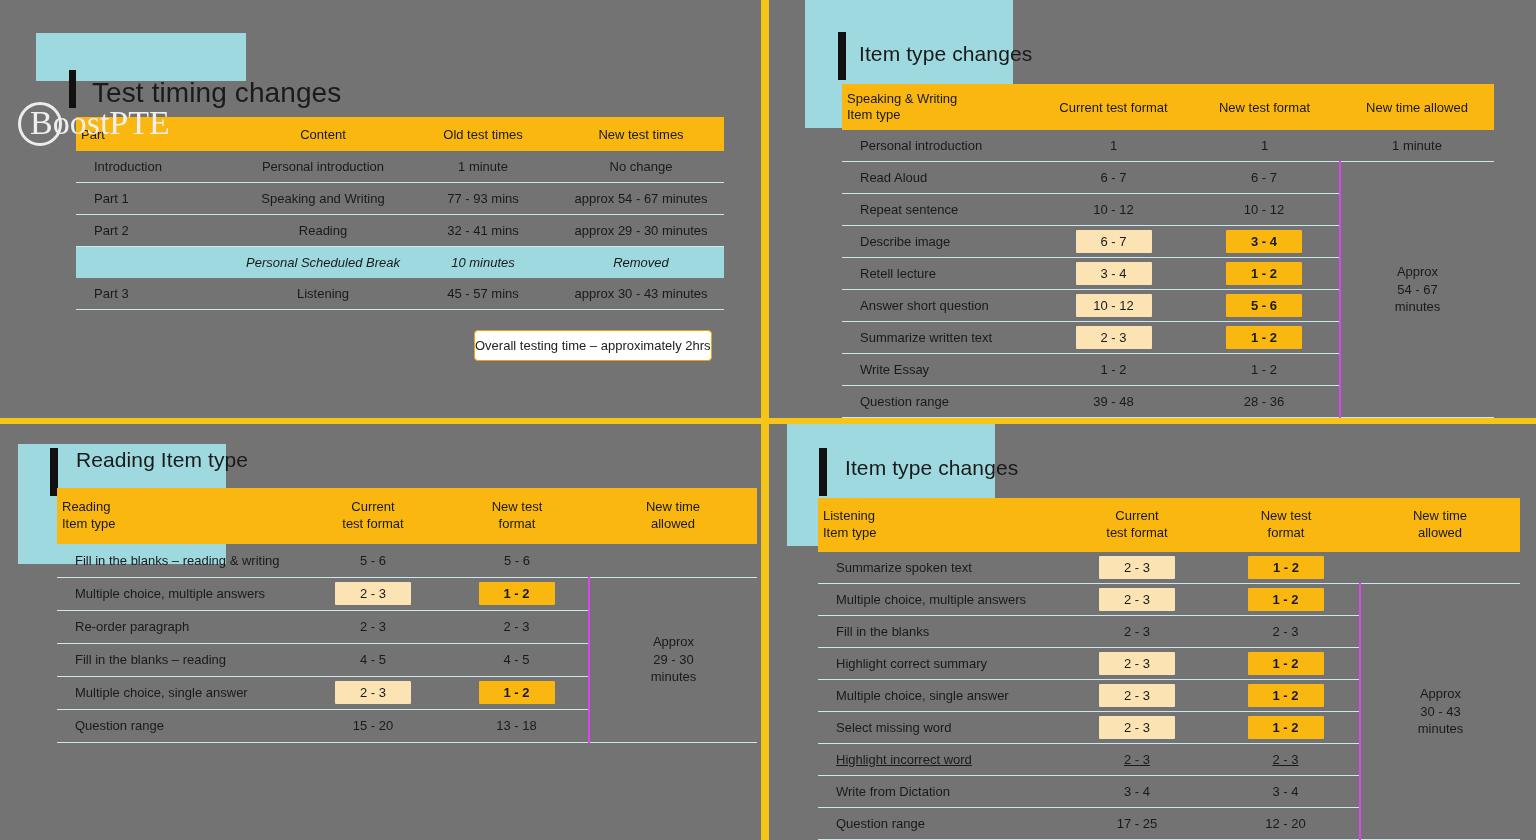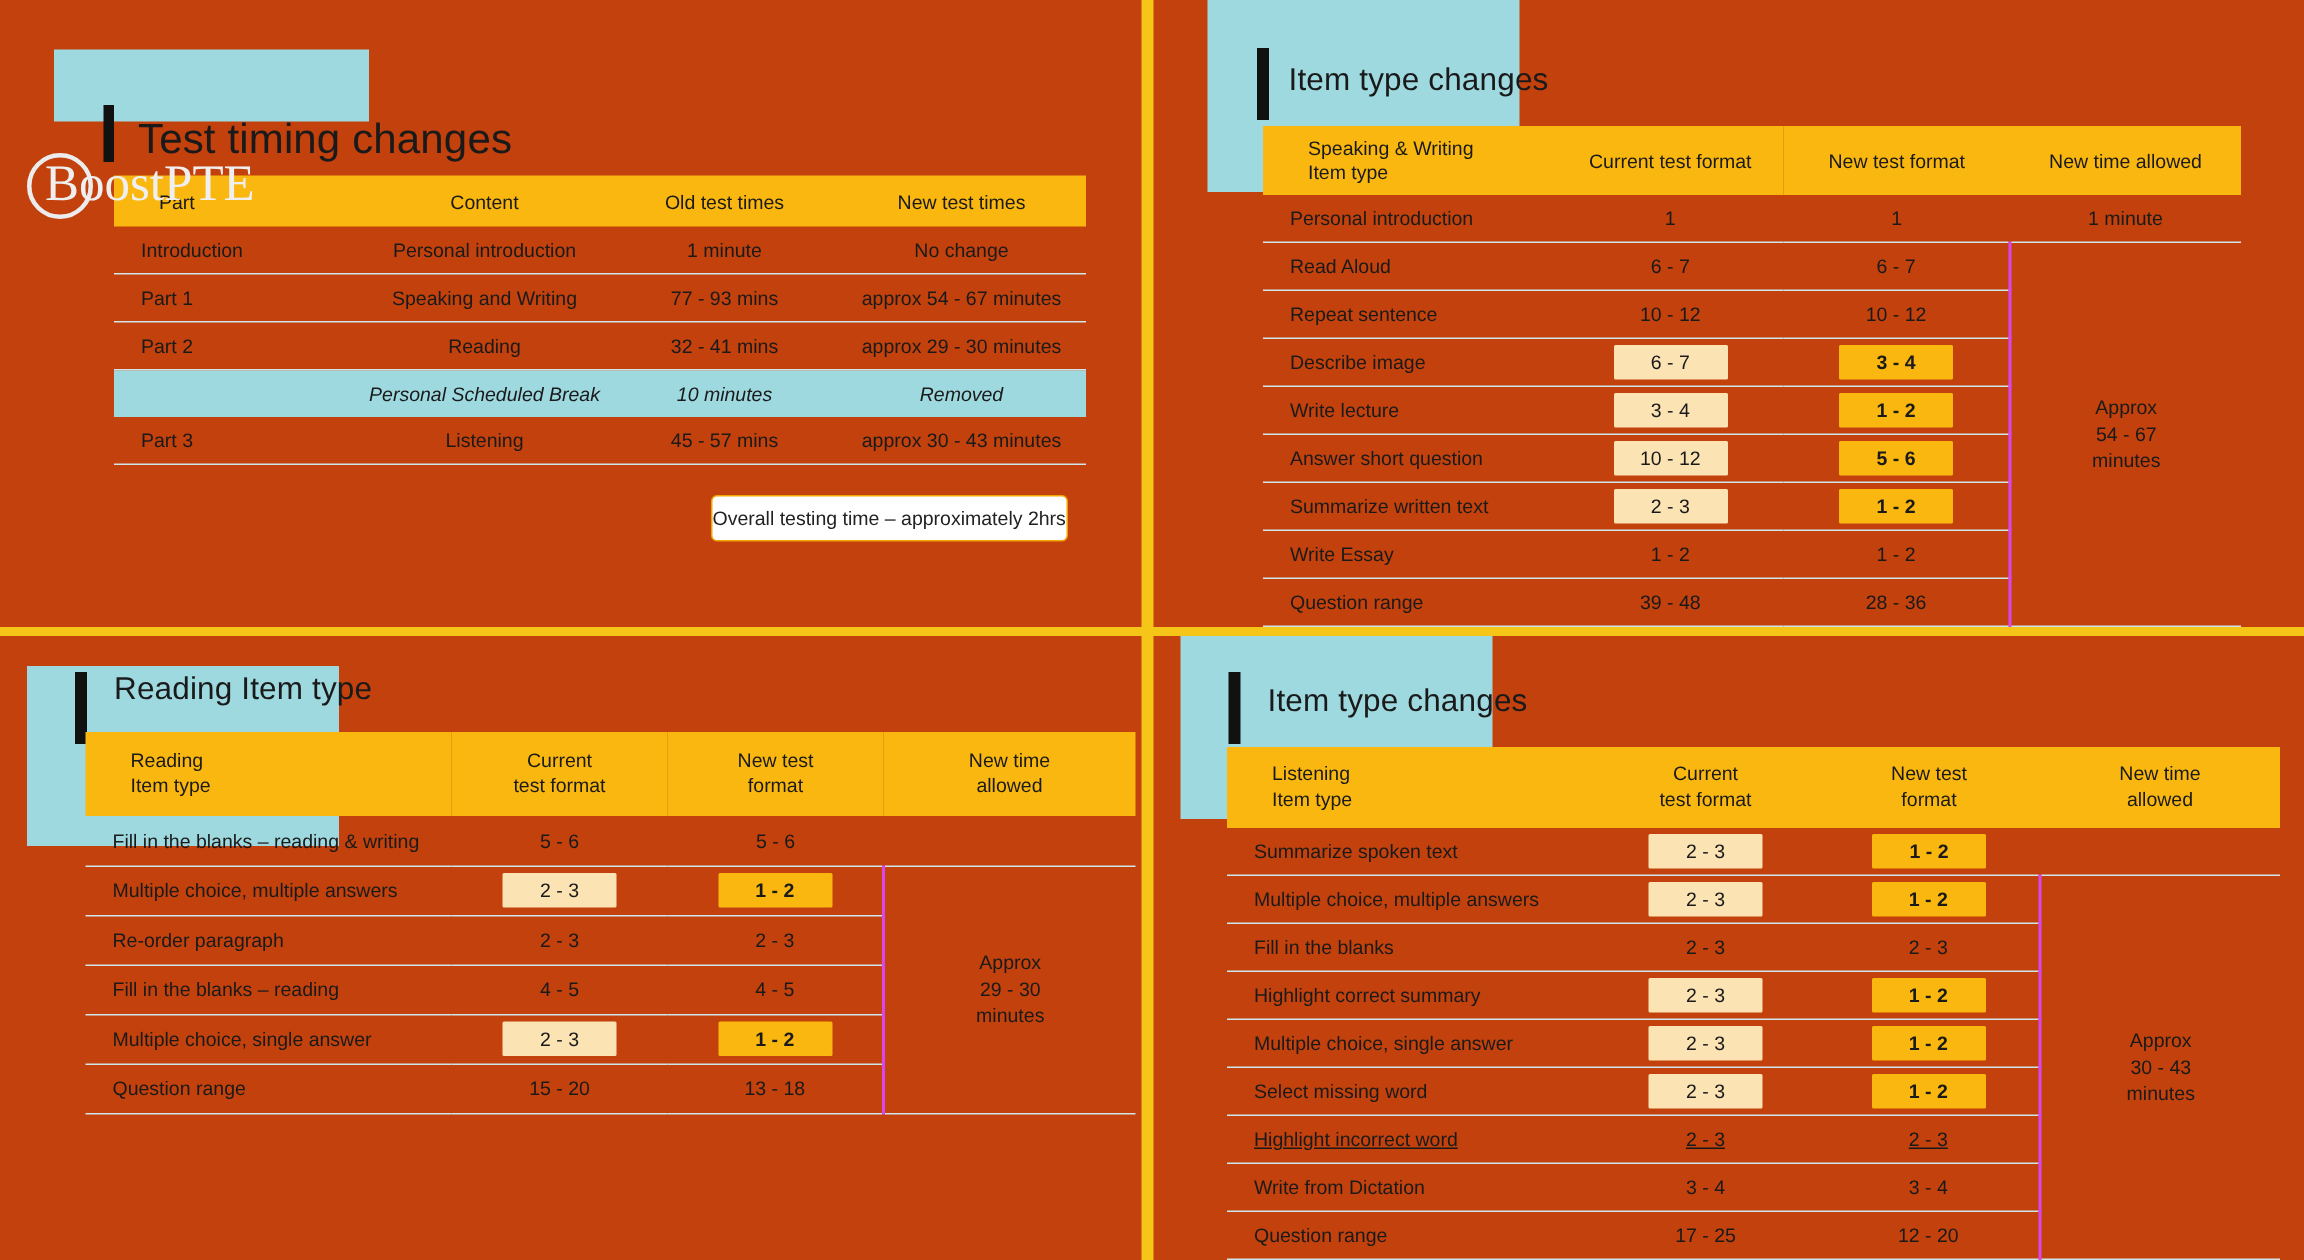--- a/index.html
+++ b/index.html
@@ -16,21 +16,21 @@
   }
   .board {
     position: relative;
     width: 1536px;
     height: 840px;
     background: #f5c518;
     box-sizing: border-box;
   }
   .panel {
     position: absolute;
-    background: #c2410c;
+    background: #737373;
     overflow: hidden;
     box-sizing: border-box;
   }
   
   #panel-tl { left: 0px;    top: 0px;   width: 761px; height: 418px; }
   #panel-tr { left: 769px;  top: 0px;   width: 767px; height: 418px; }
   #panel-bl { left: 0px;    top: 424px; width: 761px; height: 416px; }
   #panel-br { left: 769px;  top: 424px; width: 767px; height: 416px; }
 
   .teal-block {
@@ -63,21 +63,21 @@
   }
   .hdr-row th {
     background: #f9b710;
     font-weight: bold;
     font-size: 13px;
     height: 34px;
     color: #1a1a1a;
   }
   .hdr-row th.left {
     text-align: left;
-    padding-left: 30px;
+    padding-left: 5px;
   }
   .hdr-row th.ctr { text-align: center; }
 
   .row td {
     height: 31px;
     border-bottom: 1px solid #cfe6ea;
   }
   .row td.left { text-align: left; padding-left: 18px; }
   .row td.ctr  { text-align: center; }
 
@@ -259,21 +259,21 @@
           <td class="left">Repeat sentence</td>
           <td class="ctr">10 - 12</td>
           <td class="ctr">10 - 12</td>
         </tr>
         <tr class="row">
           <td class="left">Describe image</td>
           <td class="ctr"><span class="cell-light">6 - 7</span></td>
           <td class="ctr"><span class="cell-strong">3 - 4</span></td>
         </tr>
         <tr class="row">
-          <td class="left">Write lecture</td>
+          <td class="left">Retell lecture</td>
           <td class="ctr"><span class="cell-light">3 - 4</span></td>
           <td class="ctr"><span class="cell-strong">1 - 2</span></td>
         </tr>
         <tr class="row">
           <td class="left">Answer short question</td>
           <td class="ctr"><span class="cell-light">10 - 12</span></td>
           <td class="ctr"><span class="cell-strong">5 - 6</span></td>
         </tr>
         <tr class="row">
           <td class="left">Summarize written text</td>

